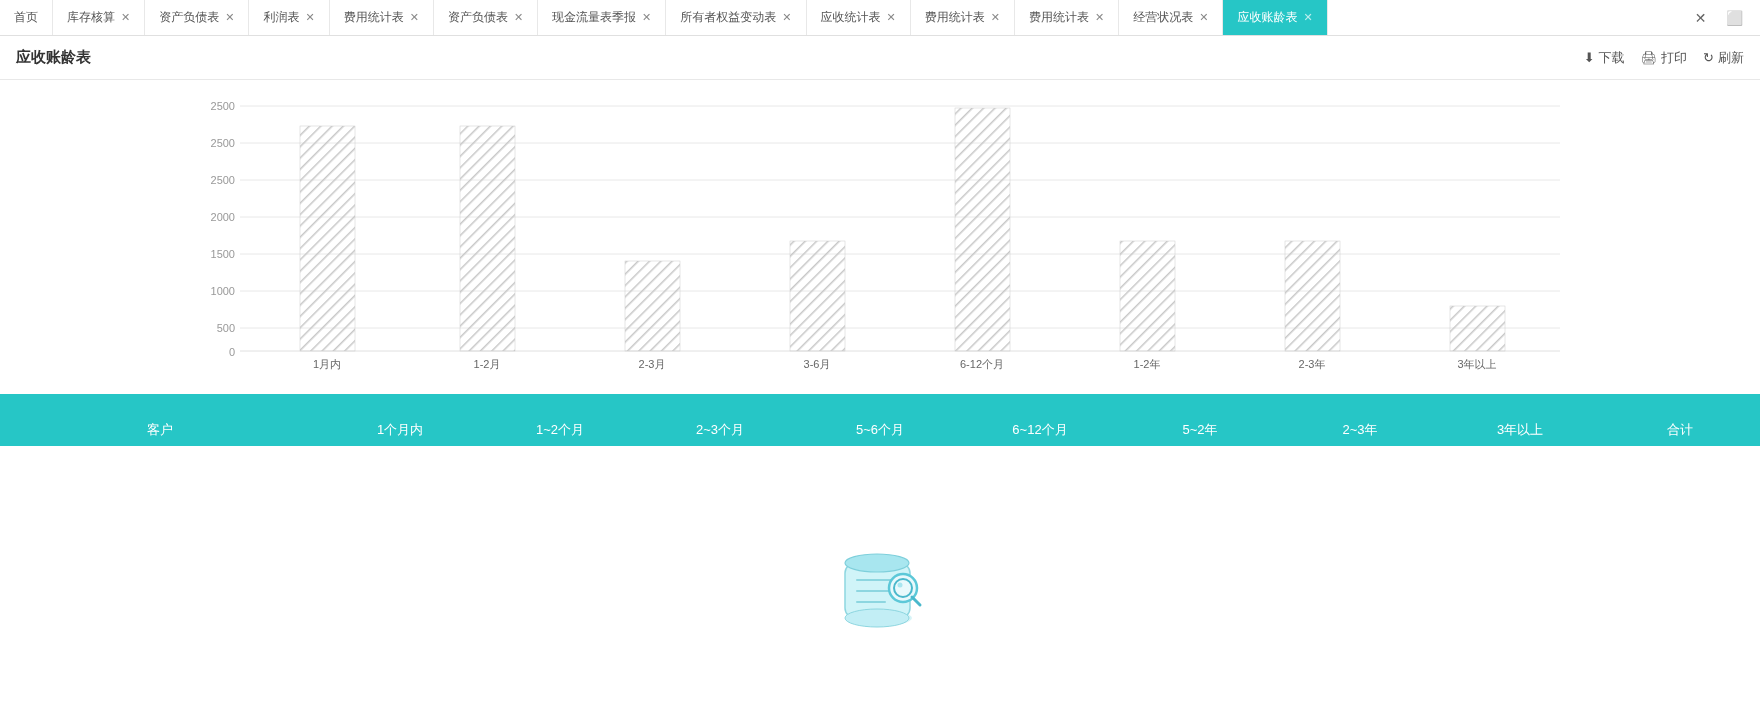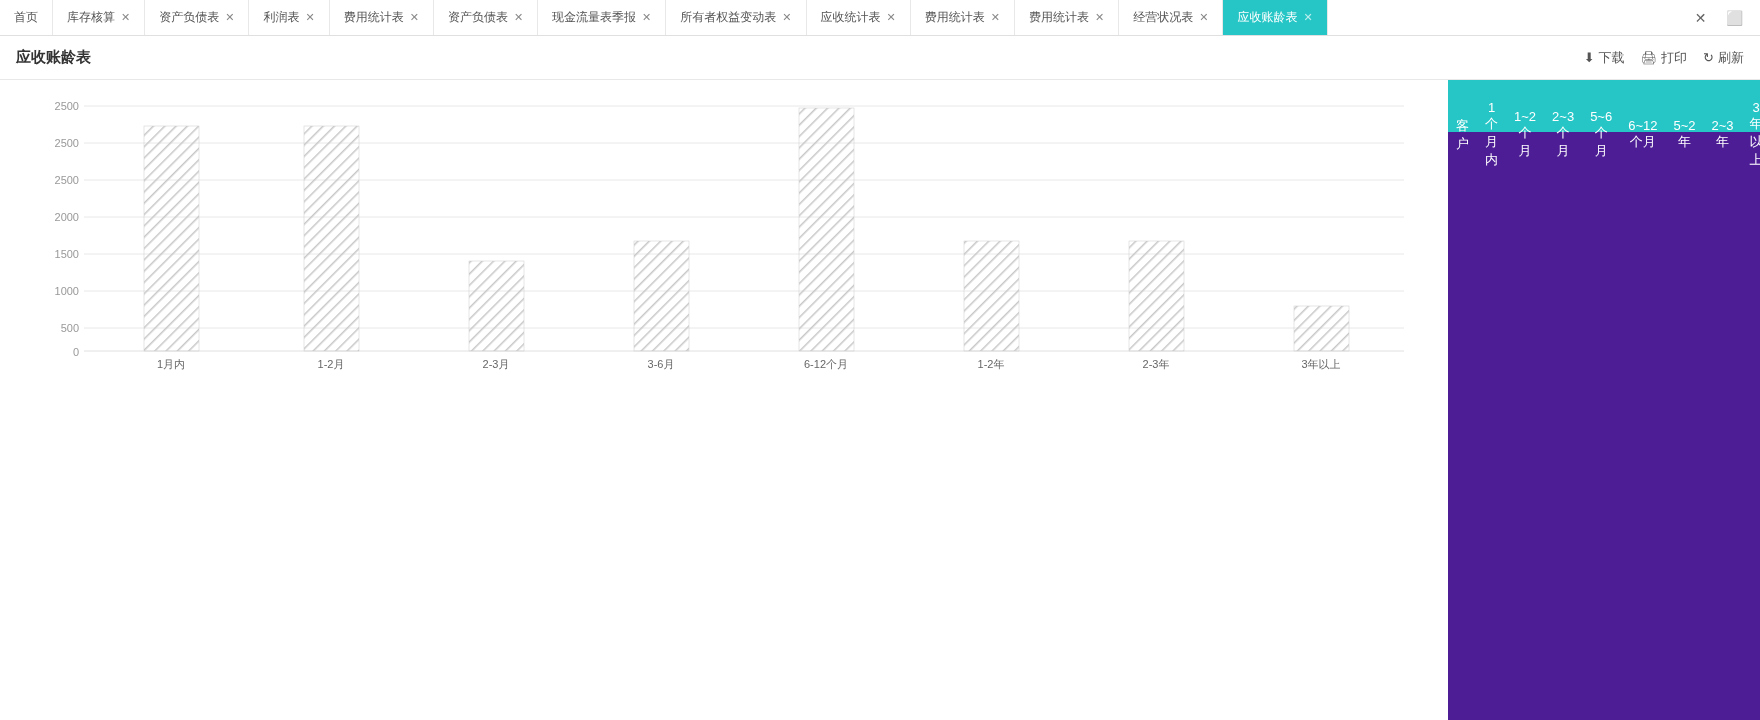--- a/index.html
+++ b/index.html
@@ -82,20 +82,21 @@
       color: #555;
       font-size: 13px;
     }
 
     
     .main-content {
       background: #4c1d95;
       height: calc(720px - 36px - 44px);
       overflow: hidden;
       display: flex;
+      flex-direction: column;
     }
 
     
     .chart-area {
       flex: 0 0 auto;
       padding: 16px 24px 8px 24px;
       background: #fff;
     }
 
     

